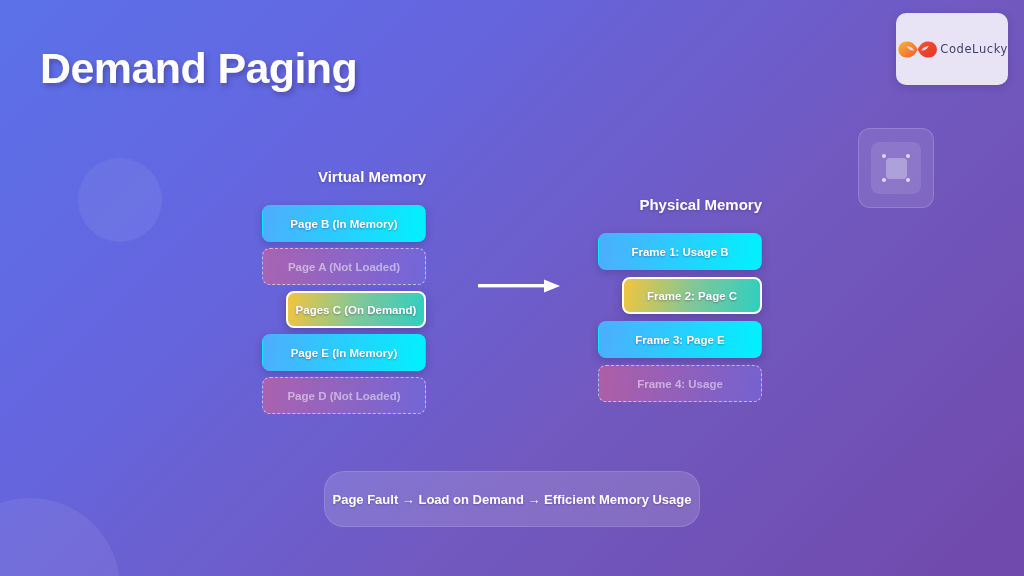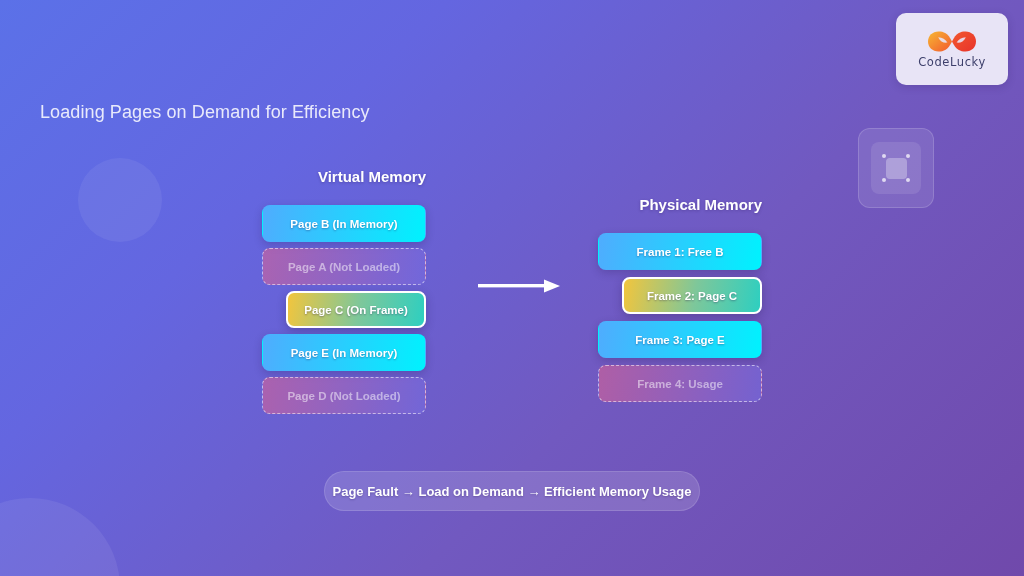--- a/index.html
+++ b/index.html
@@ -84,21 +84,21 @@
   
   .logo-card {
     position: absolute;
     left: 896px;
     top: 13px;
     width: 112px;
     height: 72px;
     border-radius: 10px;
     background: #e8e4f6;
     display: flex;
-    flex-direction: column;
+    flex-direction: row;
     align-items: center;
     justify-content: center;
     gap: 1px;
     box-shadow: 0 2px 8px rgba(40,20,80,0.18);
   }
   .logo-mark { width: 54px; height: 25px; display: block; }
   .logo-text {
     font-size: 11.5px;
     letter-spacing: 0.6px;
     color: #3d3f6b;
@@ -179,21 +179,21 @@
     width: 82px;
     height: 14px;
   }
 
   
   .footer-pill {
     position: absolute;
     left: 324px;
     top: 471px;
     width: 376px;
-    height: 40px;
+    height: 56px;
     border-radius: 20px;
     background: rgba(255,255,255,0.14);
     border: 1px solid rgba(255,255,255,0.13);
     display: flex;
     align-items: center;
     justify-content: center;
     font-size: 13px;
     font-weight: bold;
     color: #ffffff;
     text-shadow: 0 1px 2px rgba(40,20,80,0.30);
@@ -229,39 +229,39 @@
         </linearGradient>
       </defs>
       <path d="M27 12.5 C23 4 18.5 2.5 13.5 2.5 C7.5 2.5 3 6.8 3 12.5 C3 18.2 7.5 22.5 13.5 22.5 C18.5 22.5 23 21 27 12.5 Z" fill="url(#gl)"></path>
       <path d="M27 12.5 C31 4 35.5 2.5 40.5 2.5 C46.5 2.5 51 6.8 51 12.5 C51 18.2 46.5 22.5 40.5 22.5 C35.5 22.5 31 21 27 12.5 Z" fill="url(#gr)"></path>
       <path d="M13.2 8.2 C17.4 8.4 20.6 10.4 22.4 13.6 C18.6 14.2 15.2 12.6 13.2 8.2 Z" fill="#e8e4f6" opacity="0.9"></path>
       <path d="M40.8 8.2 C36.6 8.4 33.4 10.4 31.6 13.6 C35.4 14.2 38.8 12.6 40.8 8.2 Z" fill="#e8e4f6" opacity="0.9"></path>
     </svg>
     <div class="logo-text">CodeLucky</div>
   </div>
 
-  <div class="subtitle">Loading Pages on Demand for Efficiency</div>
+  <div class="title">Demand Paging</div>
 
   <div class="column column-virtual">
     <div class="col-title">Virtual Memory</div>
     <div class="block loaded">Page B (In Memory)</div>
     <div class="block empty">Page A (Not Loaded)</div>
-    <div class="block demand">Page C (On Frame)</div>
+    <div class="block demand">Pages C (On Demand)</div>
     <div class="block loaded">Page E (In Memory)</div>
     <div class="block empty">Page D (Not Loaded)</div>
   </div>
 
   <svg class="arrow" viewBox="0 0 82 14">
     <rect x="0" y="5" width="68" height="3.4" fill="#ffffff"></rect>
     <polygon points="66,0.5 82,7 66,13.5" fill="#ffffff"></polygon>
   </svg>
 
   <div class="column column-physical">
     <div class="col-title">Physical Memory</div>
-    <div class="block loaded spaced">Frame 1: Free B</div>
+    <div class="block loaded spaced">Frame 1: Usage B</div>
     <div class="block demand spaced">Frame 2: Page C</div>
     <div class="block loaded spaced">Frame 3: Page E</div>
     <div class="block empty">Frame 4: Usage</div>
   </div>
 
   <div class="footer-pill">Page Fault → Load on Demand → Efficient Memory Usage</div>
 
 </div>
 
 </body></html>

